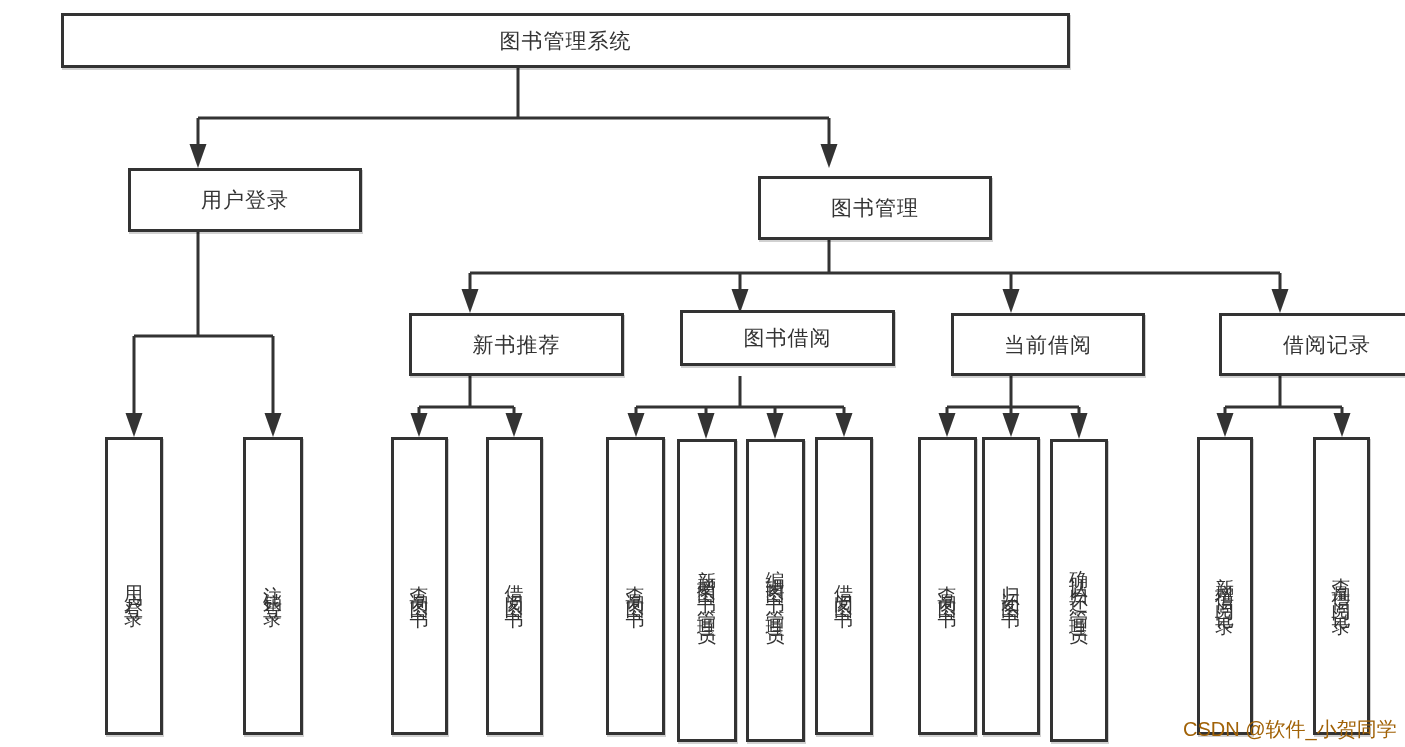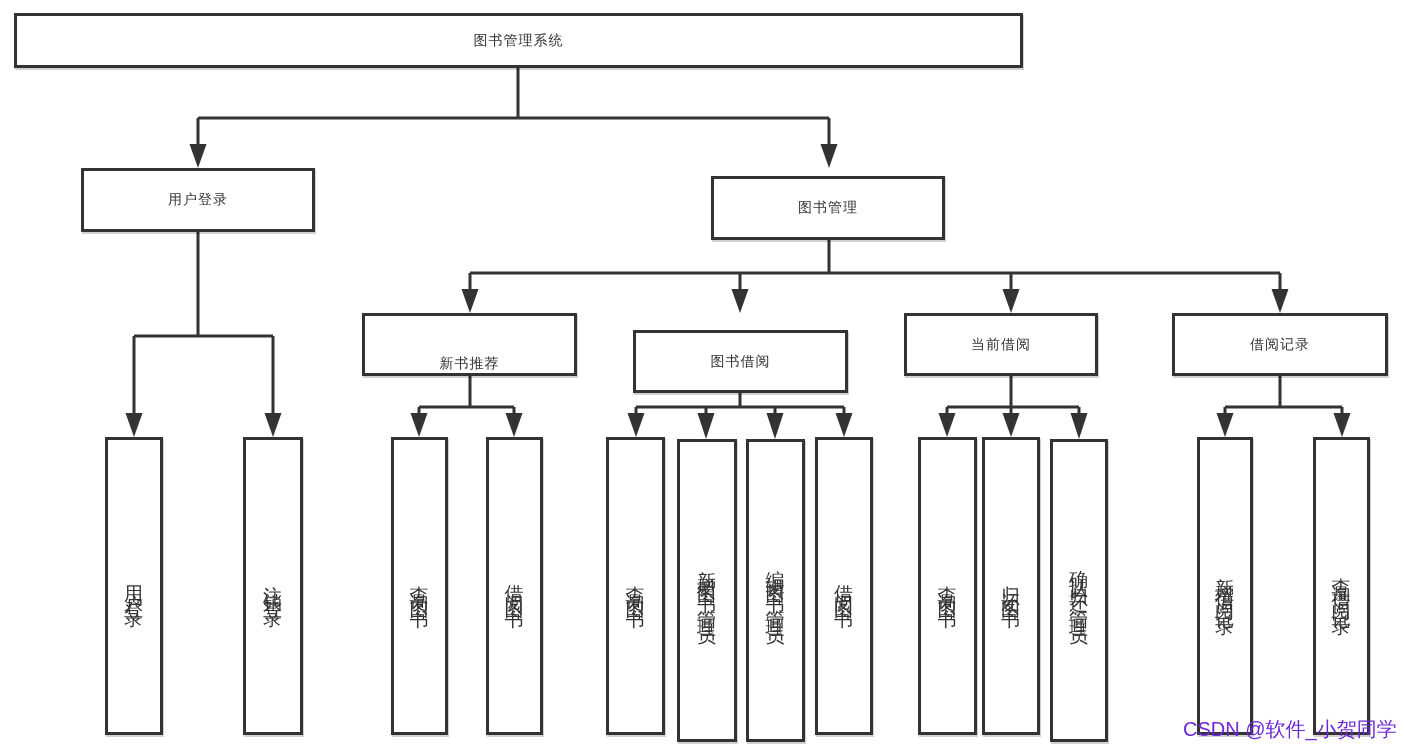--- a/index.html
+++ b/index.html
@@ -27,37 +27,38 @@
     border: 3px solid #333333;
     background: #ffffff;
     color: #333333;
     display: flex;
     align-items: center;
     justify-content: center;
     z-index: 2;
     box-shadow: 1px 2px 0 rgba(0,0,0,0.18);
   }
   .hnode {
-    font-size: 14px;
+    font-size: 21px;
     letter-spacing: 1px;
     white-space: nowrap;
+    margin-left: 47px;
   }
   .vnode .vtext {
     writing-mode: vertical-rl;
     text-orientation: mixed;
     font-size: 19px;
     letter-spacing: 8px;
     line-height: 1.0;
   }
   .watermark {
     position: absolute;
     left: 1183px;
     top: 716px;
     font-size: 20px;
-    color: #6d28d9;
+    color: #a16207;
     white-space: nowrap;
     z-index: 5;
     letter-spacing: 0px;
   }
 </style>
 </head>
 <body>
 
 <div class="canvas">
 
@@ -112,24 +113,24 @@
     <span>图书管理系统</span>
   </div>
 
   <div class="node hnode" style="left:81px; top:168px; width:234px; height:64px;">
     <span>用户登录</span>
   </div>
   <div class="node hnode" style="left:711px; top:176px; width:234px; height:64px;">
     <span>图书管理</span>
   </div>
 
-  <div class="node hnode" style="left:362px; top:313px; width:215px; height:63px;align-items:flex-end;">
+  <div class="node hnode" style="left:362px; top:313px; width:215px; height:63px;">
     <span>新书推荐</span>
   </div>
-  <div class="node hnode" style="left:633px; top:330px; width:215px; height:63px;">
+  <div class="node hnode" style="left:633px; top:310px; width:215px; height:56px;">
     <span>图书借阅</span>
   </div>
   <div class="node hnode" style="left:904px; top:313px; width:194px; height:63px;">
     <span>当前借阅</span>
   </div>
   <div class="node hnode" style="left:1172px; top:313px; width:216px; height:63px;">
     <span>借阅记录</span>
   </div>
 
   <div class="node vnode" style="left:105px; top:437px; width:58px; height:298px;">

